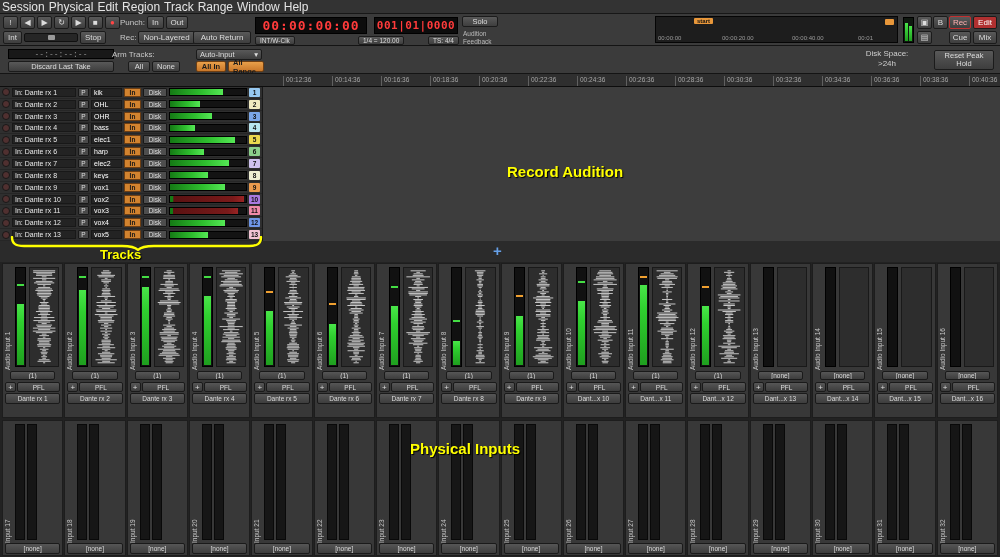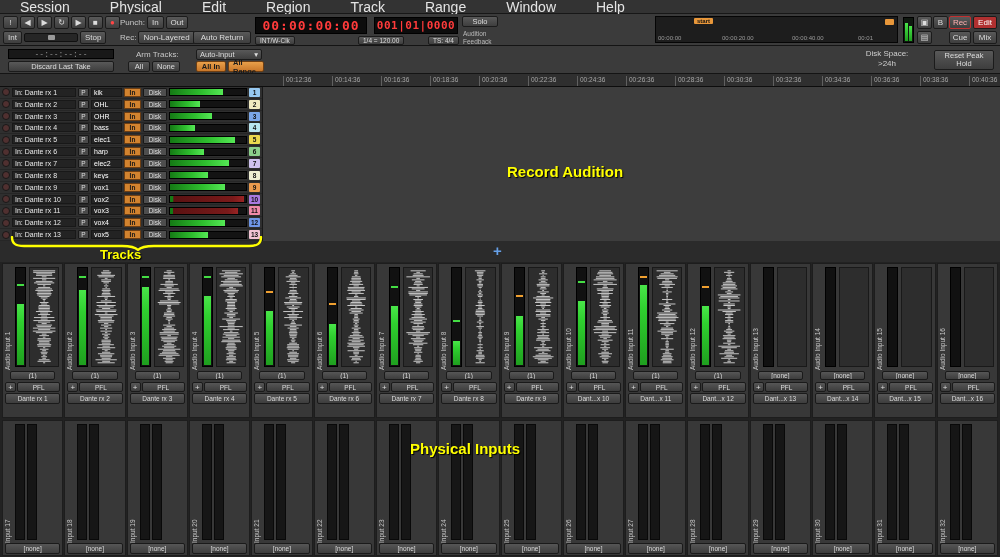--- a/index.html
+++ b/index.html
@@ -5,21 +5,21 @@
   * { box-sizing: border-box; margin: 0; padding: 0; }
   html,body { background:#1a1a1a; }
   .app {
     position:relative; width:1000px; height:557px; overflow:hidden;
     background:#2c2c2c; color:#ddd;
     font-family:"Liberation Sans", sans-serif; font-size:9px;
     -webkit-font-smoothing:antialiased;
   }
   
   .menubar{position:absolute;top:0;left:0;right:0;height:14px;background:#333;border-bottom:1px solid #171717;display:flex;align-items:center;}
-  .mi{padding:0 20px;font-size:14px;color:#e4e4e4;cursor:default;}
+  .mi{padding:0 2px;font-size:12px;color:#e4e4e4;cursor:default;}
   .statusbar{margin-left:auto;display:flex;gap:2px;padding-right:3px;align-items:center;}
   .statusbar span{background:#2a2a2a;border:1px solid #454545;padding:0 4px;height:12px;line-height:10px;font-size:8.5px;color:#d8d8d8;}
   
   .toolbar{position:absolute;top:14px;left:0;right:0;height:32px;background:#3b3b3b;border-bottom:1px solid #141414;}
   .tbtn{display:inline-flex;align-items:center;justify-content:center;background:linear-gradient(#595959,#3e3e3e);border:1px solid #1b1b1b;border-radius:2px;color:#ddd;font-size:8px;height:13px;padding:0 4px;font-family:inherit;cursor:default;}
   .tbtn.icon{width:15px;padding:0;}
   .tgroup{position:absolute;display:flex;gap:2px;align-items:center;}
   .tlabel{font-size:8px;color:#c8c8c8;}
   .shuttle{width:54px;height:9px;background:#262626;border:1px solid #101010;border-radius:2px;position:relative;}
   .shuttle .thumb{position:absolute;left:23px;top:1px;width:7px;height:5px;background:#9a9a9a;border-radius:1px;}
@@ -165,21 +165,21 @@
     <span class="tbtn" style="position:absolute;left:949px;top:2px;width:22px;border-color:#c03030;color:#ffb0b0;">Rec</span>
     <span class="tbtn" style="position:absolute;left:973px;top:2px;width:24px;background:#b03030;color:#fff;">Edit</span>
     <span class="tbtn icon" style="position:absolute;left:917px;top:17px;">▤</span>
     <span class="tbtn" style="position:absolute;left:949px;top:17px;width:22px;">Cue</span>
     <span class="tbtn" style="position:absolute;left:973px;top:17px;width:24px;">Mix</span>
   </div>
 
   <div class="recbar">
     <div class="takedisp">--:--:--:--</div>
     <span class="rbtn" style="position:absolute;left:8px;top:15px;width:106px;">Discard Last Take</span>
-    <span class="tlabel" style="position:absolute;left:136px;top:4px;">Arm Tracks:</span>
+    <span class="tlabel" style="position:absolute;left:112px;top:4px;">Arm Tracks:</span>
     <span class="rbtn" style="position:absolute;left:128px;top:15px;width:22px;">All</span>
     <span class="rbtn" style="position:absolute;left:152px;top:15px;width:28px;">None</span>
     <div class="dd">
       <span>Auto-Input</span>
       <span>▾</span>
     </div>
     <span class="rbtn orange" style="position:absolute;left:196px;top:15px;width:30px;">All In</span>
     <span class="rbtn orange" style="position:absolute;left:228px;top:15px;width:36px;">All Range</span>
     <div class="diskspace">
       <div>Disk Space:</div>

